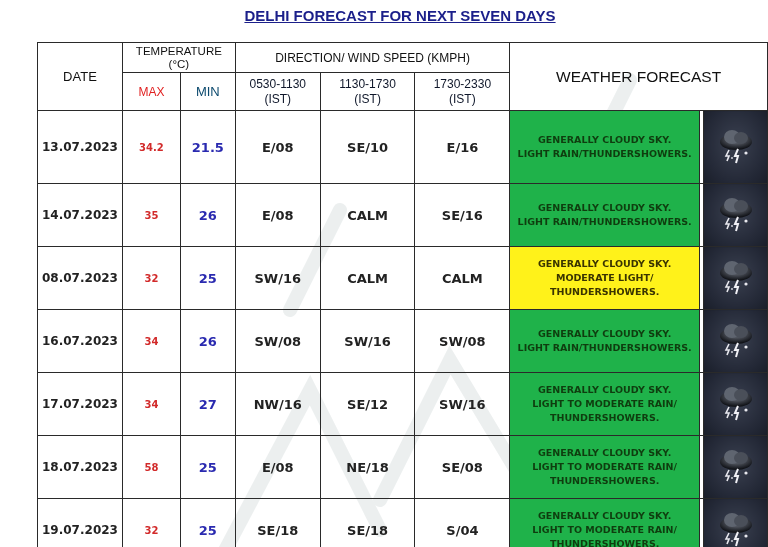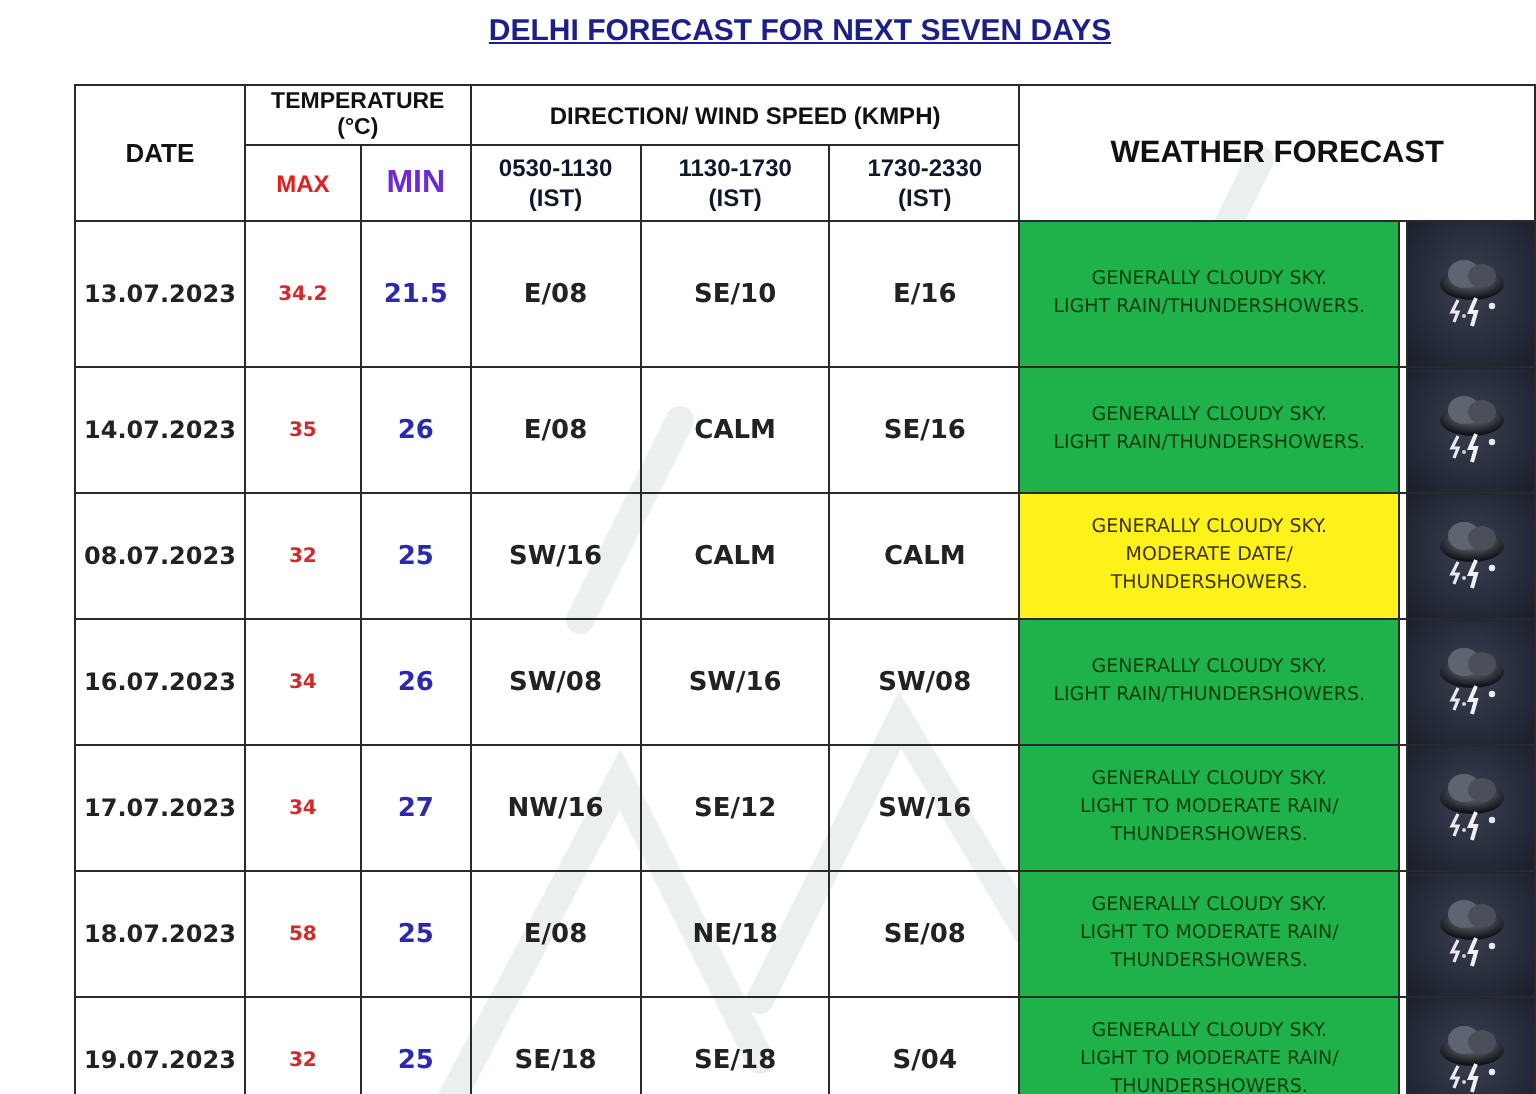--- a/index.html
+++ b/index.html
@@ -20,36 +20,36 @@
     table.fc {
       position: absolute; left: 37px; top: 42px;
       border-collapse: collapse;
       table-layout: fixed;
     }
     table.fc td, table.fc th {
       border: 1px solid #2a2a2a;
       padding: 0; text-align: center; vertical-align: middle;
       overflow: hidden;
     }
-    th { font-weight: bold; font-size: 12px; color: #111; }
+    th { font-weight: normal; font-size: 12px; color: #111; }
     th.date-h { font-size: 13px; }
     th.temp-h { font-size: 11.5px; line-height: 13px; }
     th.wind-h { font-size: 12px; }
     th.max-h { color: #e02020; font-size: 12px; }
-    th.min-h { color: #6d28d9; font-size: 16px; }
+    th.min-h { color: #0c4a6e; font-size: 13px; }
     th.slot-h { color: #0f172a; font-size: 12px; line-height: 15px; }
     th.wf-h { font-size: 15.5px; border-right: none; }
     td { font-family: "DejaVu Sans", sans-serif; font-weight: bold; font-size: 12.5px; color: #222; }
     td.date { font-size: 12px; }
     td.max { color: #d22a2a; font-size: 10px; }
     td.min { color: #2a2ab0; font-size: 13px; }
     td.wind { font-size: 13px; margin-left: 24px; }
     td.fcast {
       font-size: 9.5px; line-height: 14px; color: #0f3d0f;
-      font-weight: normal;
+      font-weight: bold;
       border-right: 1px solid #2a2a2a;
     }
     td.fcast.green { background: #1fb24a; }
     td.fcast.yellow { background: #fff21a; color: #3a3400; }
     td.gap { border: none; background: #ffffff; }
     td.icon-cell {
       border: none;
       background: radial-gradient(ellipse at 50% 45%, #3a4050 0%, #232836 70%, #1a1e29 100%);
       border-top: 2px solid #e8e8ee;
     }
@@ -176,21 +176,21 @@
   </tr>
       <tr style="height:63px">
     <td class="date">08.07.2023</td>
     <td class="max">32</td>
     <td class="min">25</td>
     <td class="wind">SW/16</td>
     <td class="wind">CALM</td>
     <td class="wind">CALM</td>
     <td class="fcast yellow">
           <div>GENERALLY CLOUDY SKY.</div>
-          <div>MODERATE DATE/</div>
+          <div>MODERATE LIGHT/</div>
           <div>THUNDERSHOWERS.</div>
         </td>
     <td class="gap"></td>
     <td class="icon-cell">
       <svg class="wx-icon" width="46" height="46" viewBox="0 0 46 46">
         <defs>
           <radialGradient id="cg" cx="50%" cy="35%" r="60%">
             <stop offset="0%" stop-color="#7a808c"></stop>
             <stop offset="100%" stop-color="#111318"></stop>
           </radialGradient>

